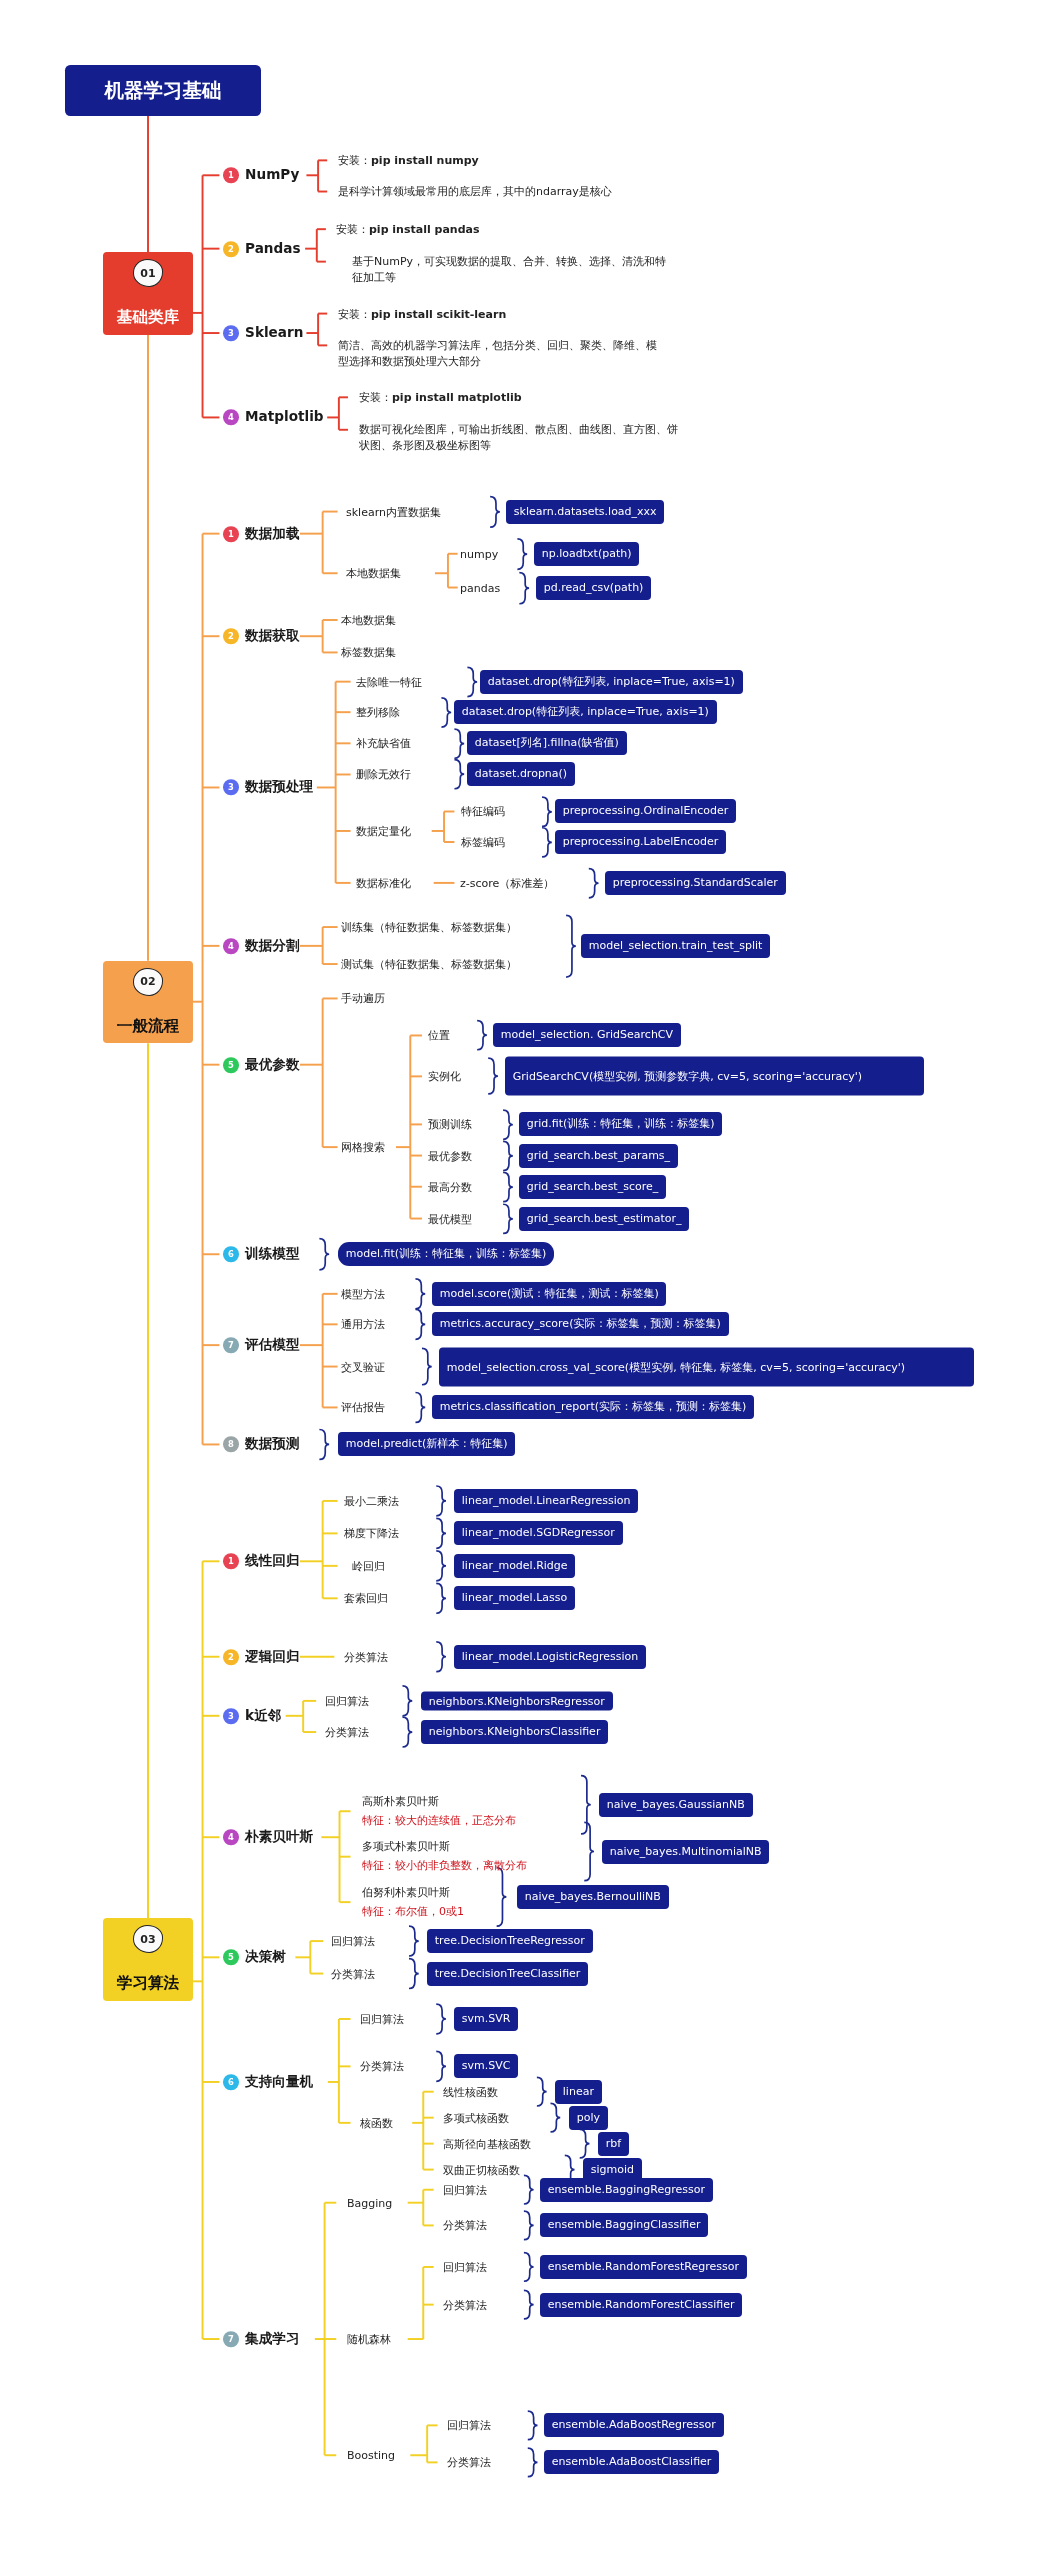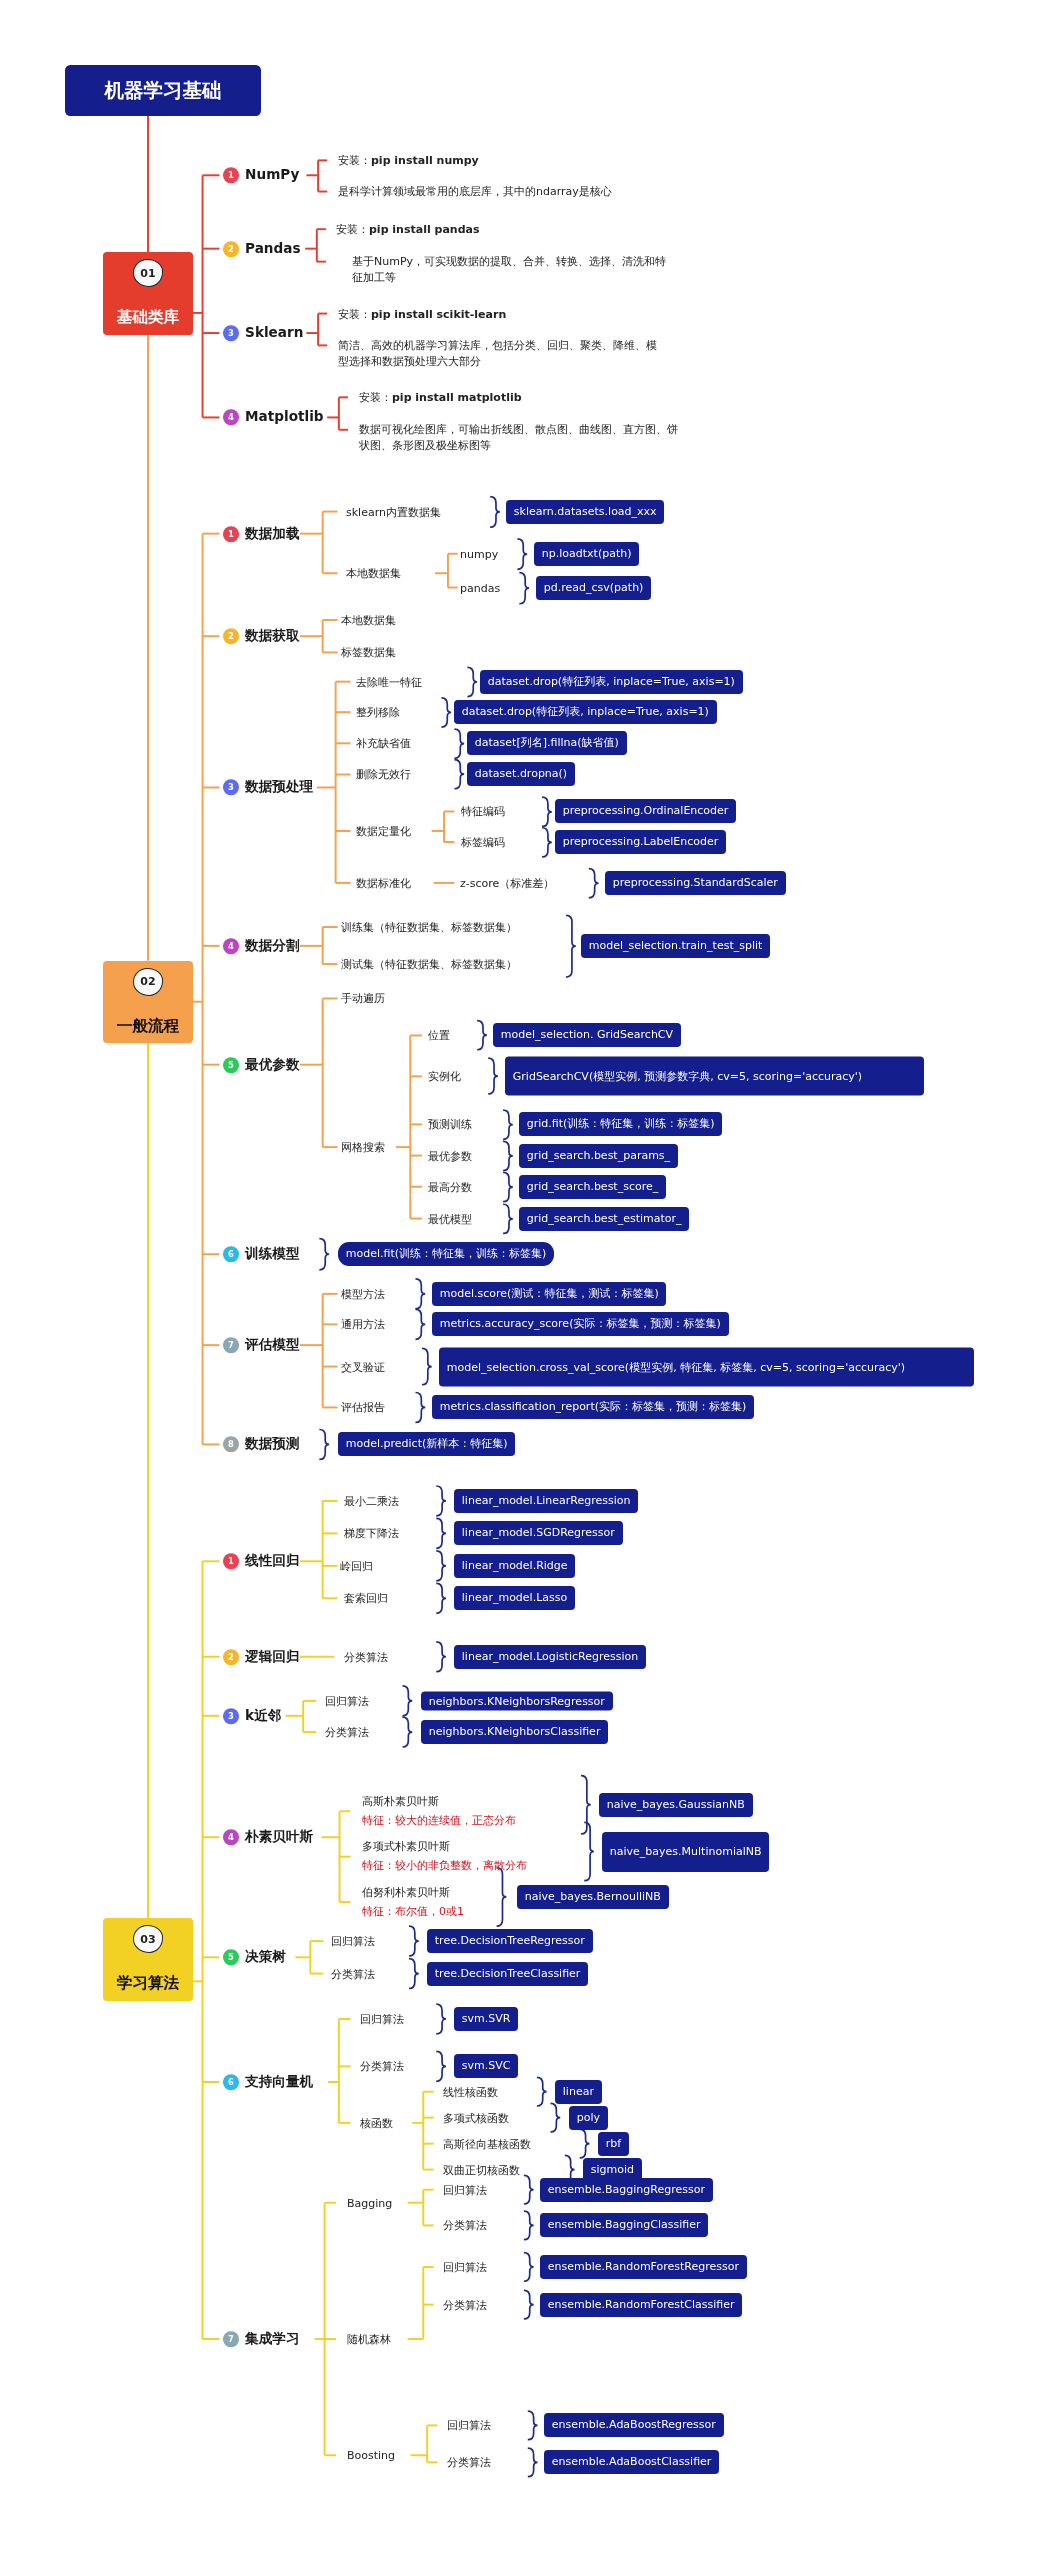--- a/index.html
+++ b/index.html
@@ -369,21 +369,21 @@
       <span class="l1-label">支持向量机</span>
     </div>
     <div class="node l1" style="left: 223px; top: 2339px;">
       <span class="badge" style="background: rgb(134, 169, 179);">7</span>
       <span class="l1-label">集成学习</span>
     </div>
     <div class="node txt" style="left:344px;top:1501px;">最小二乘法</div>
     <div class="code" style="left:454px;top:1501px;height:24px;">linear_model.LinearRegression</div>
     <div class="node txt" style="left:344px;top:1533px;">梯度下降法</div>
     <div class="code" style="left:454px;top:1533px;height:24px;">linear_model.SGDRegressor</div>
-    <div class="node txt" style="left:340px;top:1566px;">岭回归</div>
+    <div class="node txt" style="left:352px;top:1566px;">岭回归</div>
     <div class="code" style="left:454px;top:1566px;height:24px;">linear_model.Ridge</div>
     <div class="node txt" style="left:344px;top:1598px;">套索回归</div>
     <div class="code" style="left:454px;top:1598px;height:24px;">linear_model.Lasso</div>
     <div class="node txt" style="left:344px;top:1657px;">分类算法</div>
     <div class="code" style="left:454px;top:1657px;height:24px;">linear_model.LogisticRegression</div>
     <div class="node txt" style="left:325px;top:1701px;">回归算法</div>
     <div class="code" style="left:421px;top:1701px;height:19px;">neighbors.KNeighborsRegressor</div>
     <div class="node txt" style="left:325px;top:1732px;">分类算法</div>
     <div class="code" style="left:421px;top:1732px;height:24px;">neighbors.KNeighborsClassifier</div>
     <div class="node" style="left: 362px; top: 1794px;">
@@ -392,21 +392,21 @@
     </div>
     <div class="node" style="left: 362px; top: 1839px;">
       <div class="desc">多项式朴素贝叶斯</div>
       <div class="desc red" style="color: rgb(208, 18, 27); margin-top: 3.9px;">特征：较小的非负整数，离散分布</div>
     </div>
     <div class="node" style="left: 362px; top: 1885px;">
       <div class="desc">伯努利朴素贝叶斯</div>
       <div class="desc red" style="color: rgb(208, 18, 27); margin-top: 3.9px;">特征：布尔值，0或1</div>
     </div>
     <div class="code" style="left:599px;top:1805px;height:24px;">naive_bayes.GaussianNB</div>
-    <div class="code" style="left:602px;top:1852px;height:40px;">naive_bayes.MultinomialNB</div>
+    <div class="code" style="left:602px;top:1852px;height:24px;">naive_bayes.MultinomialNB</div>
     <div class="code" style="left:517px;top:1897px;height:24px;">naive_bayes.BernoulliNB</div>
     <div class="node txt" style="left:331px;top:1941px;">回归算法</div>
     <div class="code" style="left:427px;top:1941px;height:24px;">tree.DecisionTreeRegressor</div>
     <div class="node txt" style="left:331px;top:1974px;">分类算法</div>
     <div class="code" style="left:427px;top:1974px;height:24px;">tree.DecisionTreeClassifier</div>
     <div class="node txt" style="left:360px;top:2019px;">回归算法</div>
     <div class="code" style="left:454px;top:2019px;height:24px;">svm.SVR</div>
     <div class="node txt" style="left:360px;top:2066px;">分类算法</div>
     <div class="code" style="left:454px;top:2066px;height:24px;">svm.SVC</div>
     <div class="node txt" style="left:360px;top:2123px;">核函数</div>

